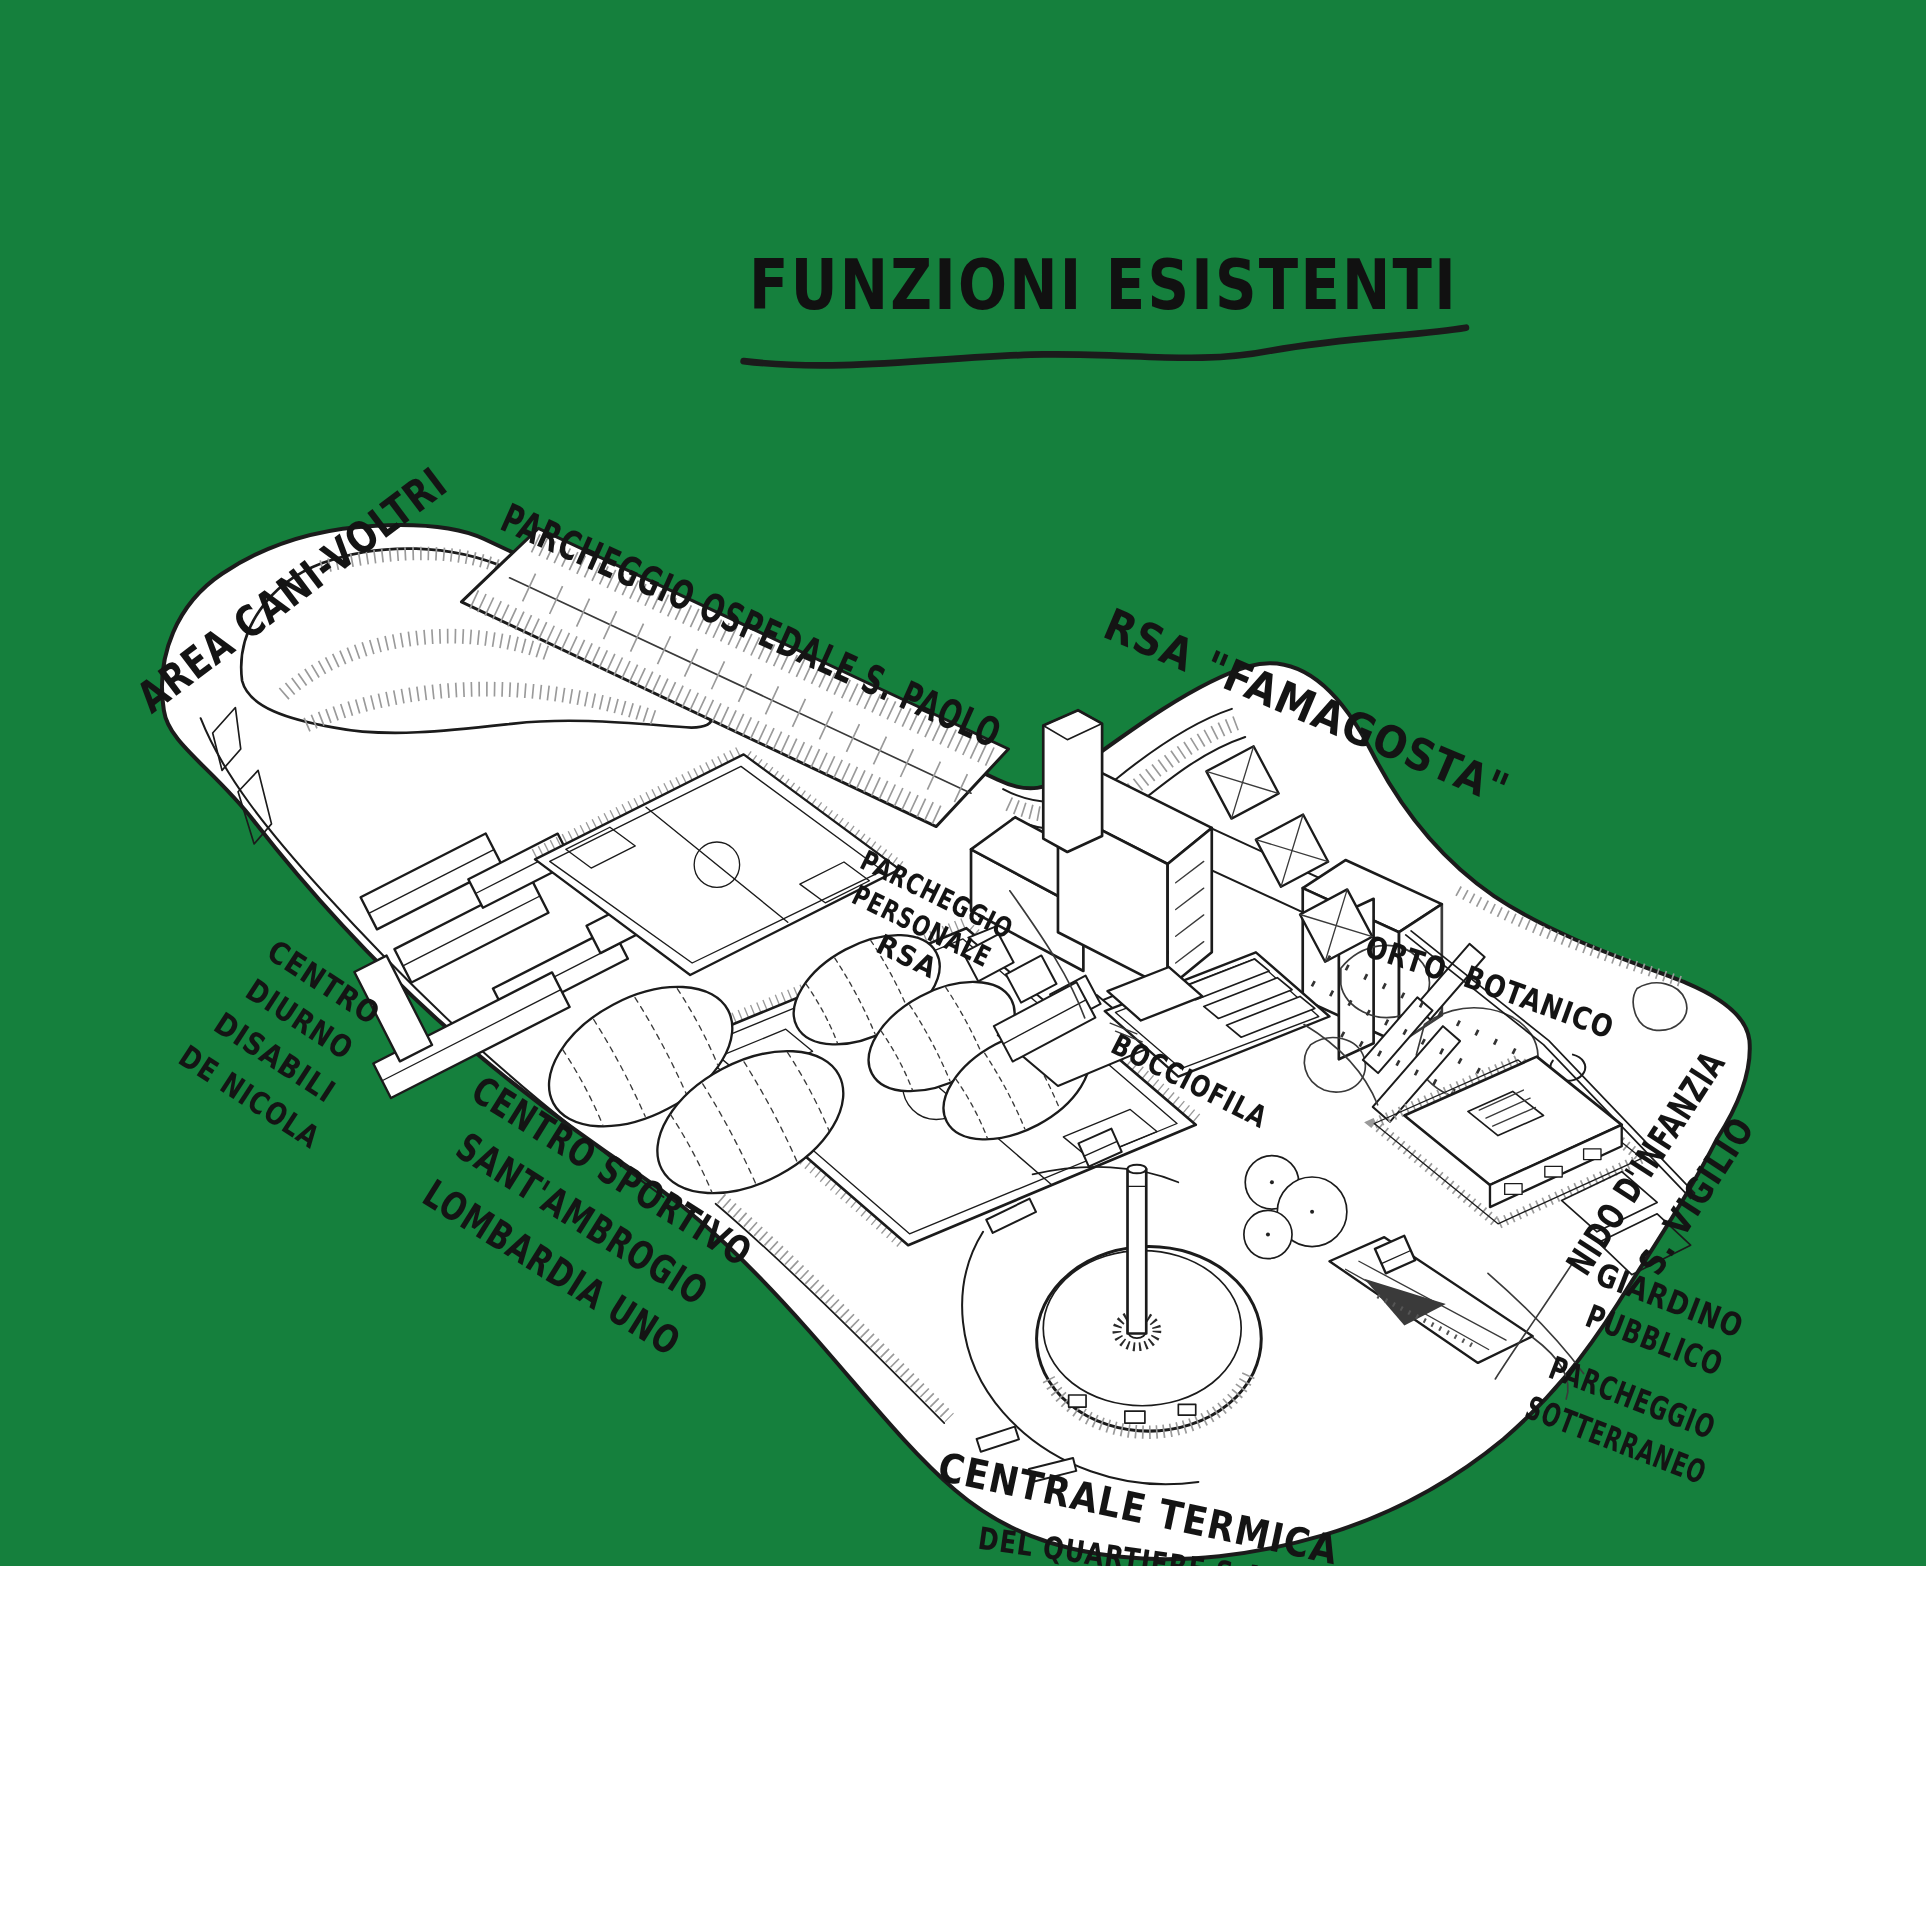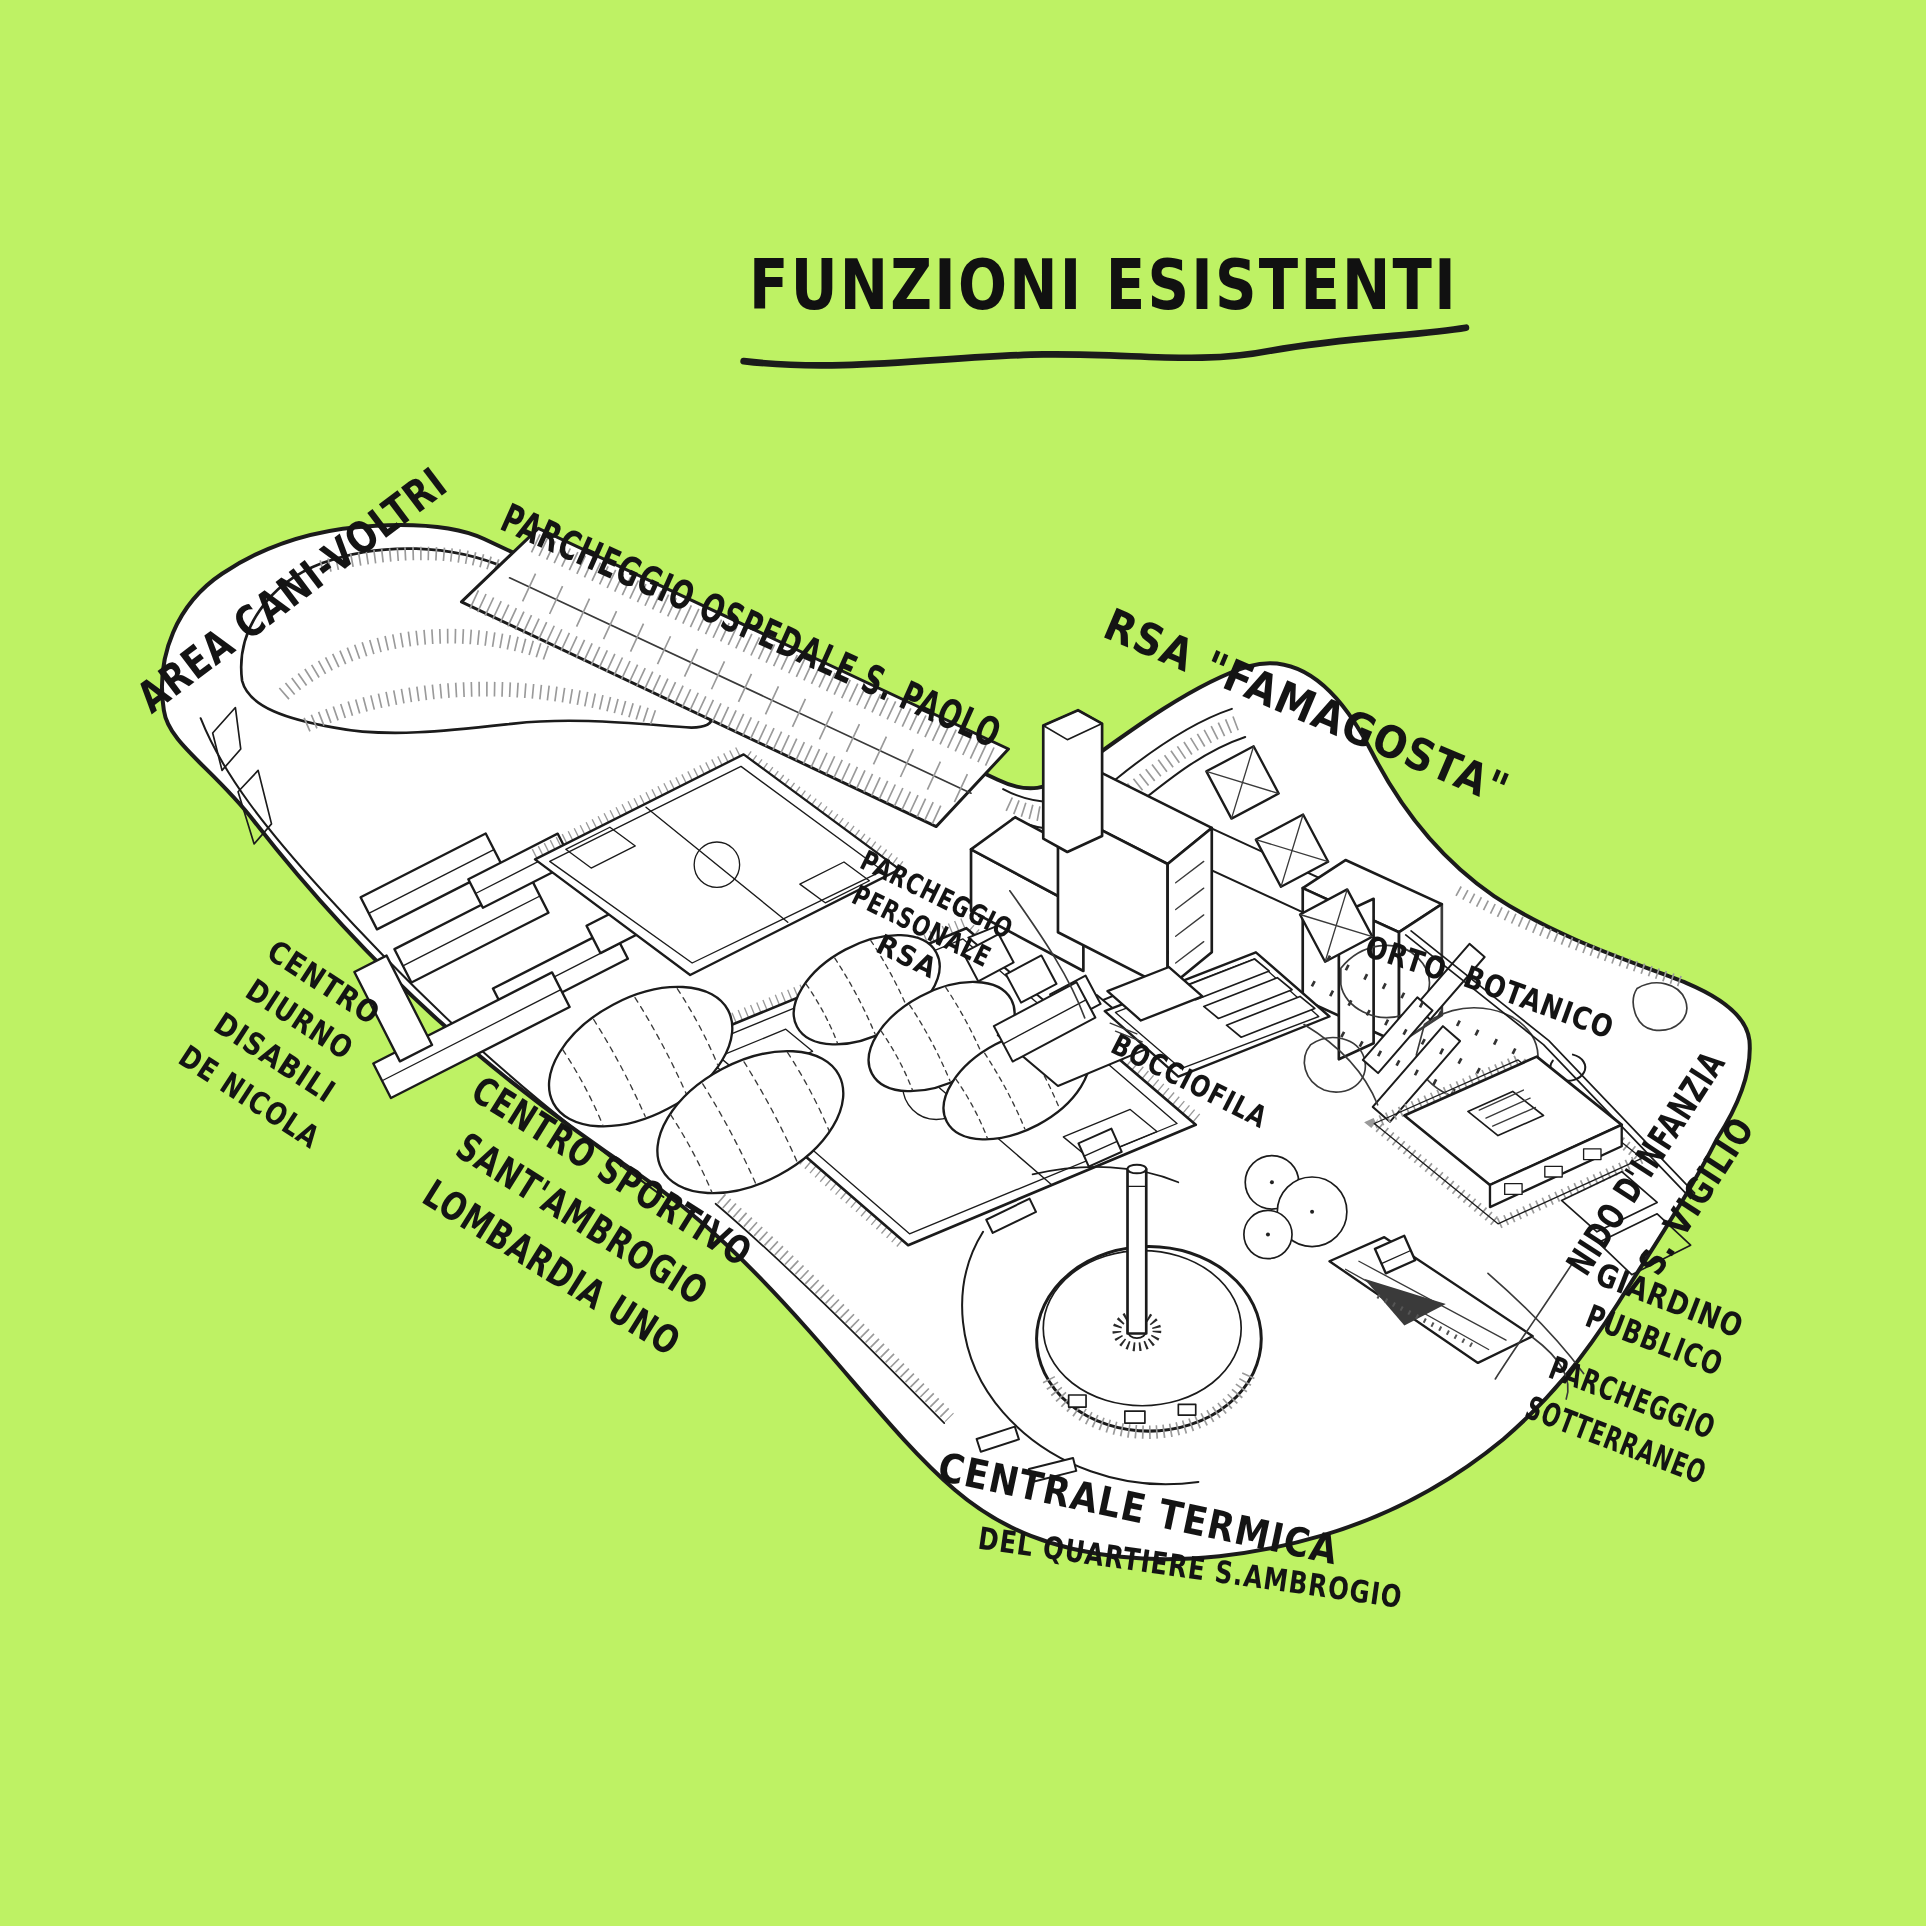--- a/index.html
+++ b/index.html
@@ -1,16 +1,16 @@
 <!DOCTYPE html>
 <html style="font-size:10.7px"><head>
 <meta charset="utf-8">
 <style>
   html,body{margin:0;padding:0;background:#ffffff;}
-  .page{width:1926px;height:1926px;background:#bef264;position:relative;overflow:hidden;}
+  .page{width:1926px;height:1566px;background:#15803d;position:relative;overflow:hidden;}
   svg{display:block;}
   .ink{stroke:#1b1b1b;fill:none;stroke-linecap:round;stroke-linejoin:round;}
   .w{fill:#ffffff;stroke:#1b1b1b;stroke-linejoin:round;stroke-linecap:round;}
   .tick{fill:none;stroke:#9a9a9a;stroke-linecap:butt;}
   .thin{stroke:#3a3a3a;fill:none;stroke-linecap:round;}
   .lbl{font-family:"DejaVu Sans","Liberation Sans",sans-serif;font-weight:bold;fill:#141414;text-anchor:middle;letter-spacing:2px;}
   .title-text{font-family:"DejaVu Sans","Liberation Sans",sans-serif;font-weight:bold;fill:#111;text-anchor:middle;letter-spacing:4px;}
 </style>
 </head>
 <body>

